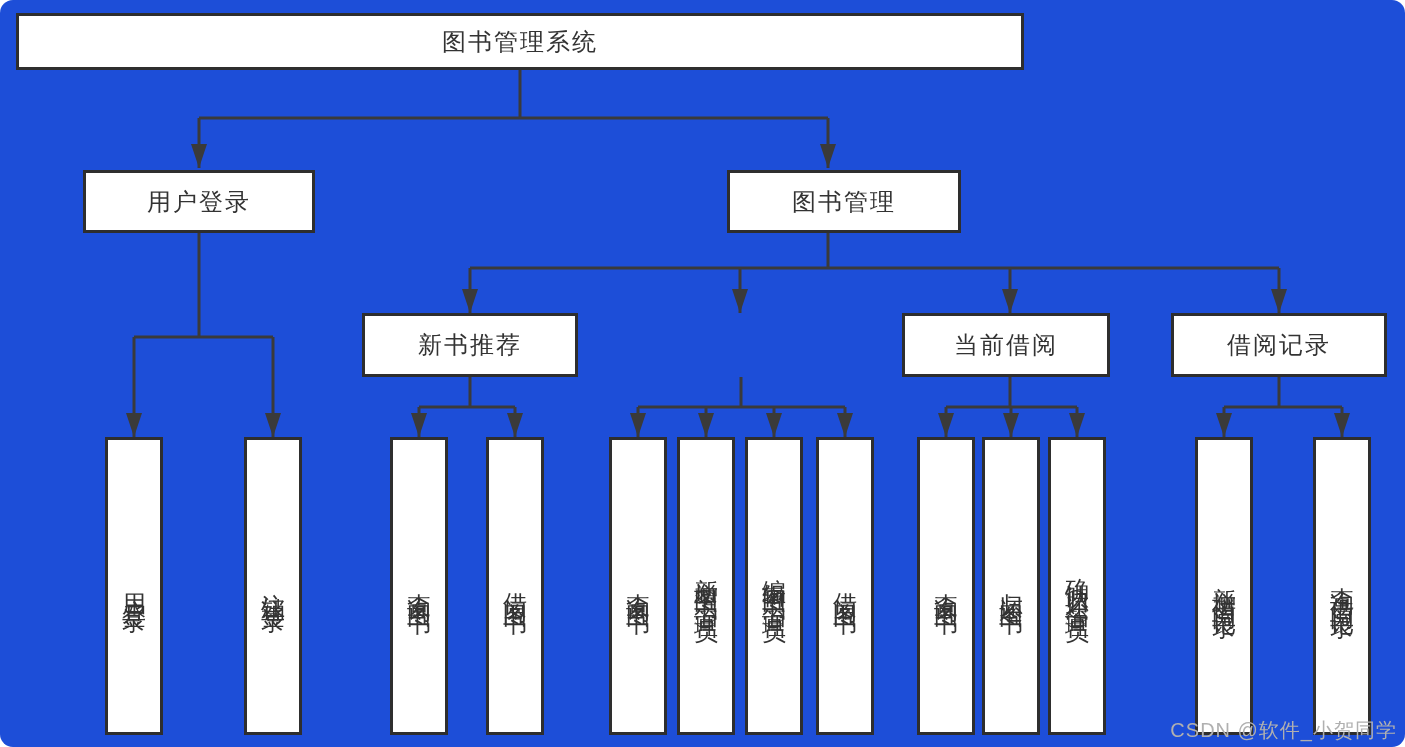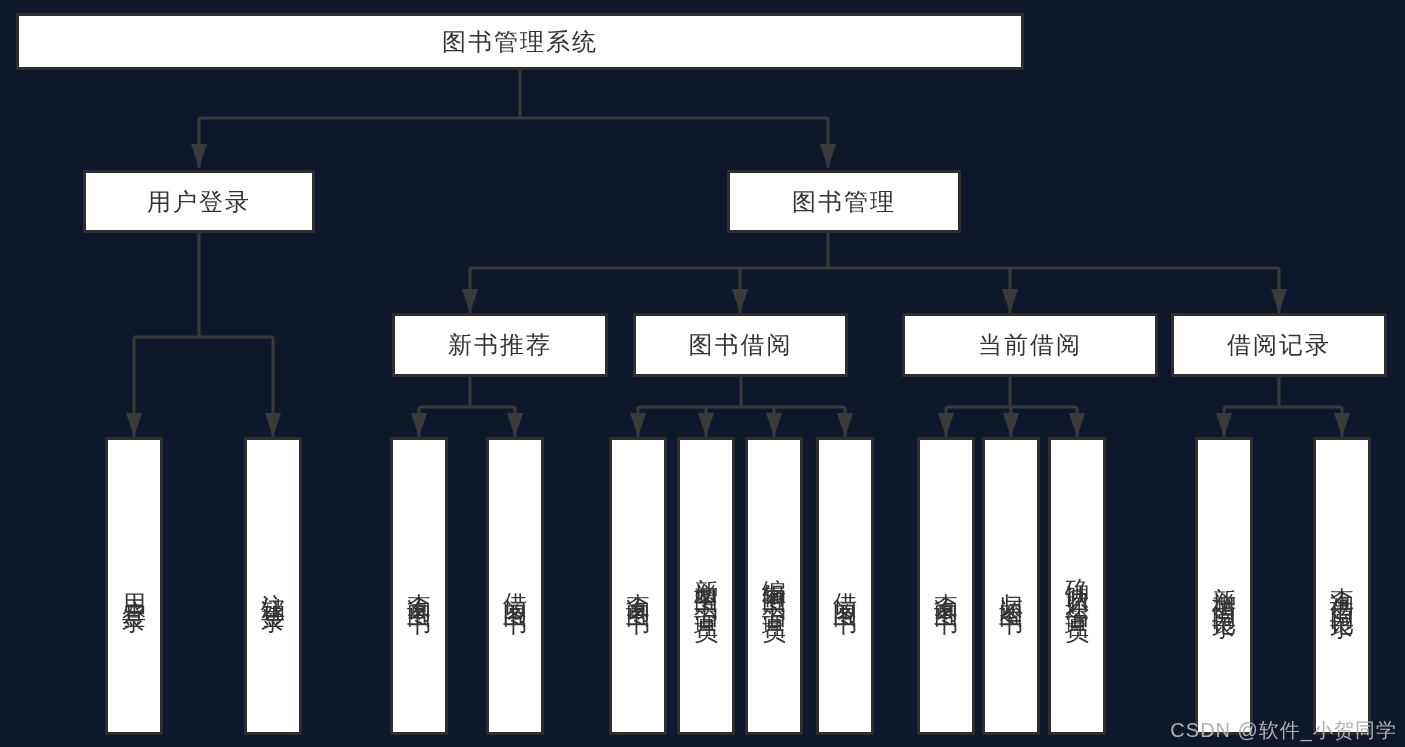--- a/index.html
+++ b/index.html
@@ -5,22 +5,23 @@
   html, body {
     margin: 0;
     padding: 0;
     background: #ffffff;
     font-family: "Liberation Sans", "DejaVu Sans", sans-serif;
   }
   #stage {
     position: relative;
     width: 1405px;
     height: 747px;
-    background: #0f172a;
+    background: #1d4ed8;
     overflow: hidden;
+    border-radius: 13px;
   }
   #connectors {
     position: absolute;
     left: 0; top: 0;
     width: 1405px;
     height: 747px;
   }
   .node {
     position: absolute;
     box-sizing: border-box;
@@ -40,23 +41,23 @@
     text-orientation: mixed;
     letter-spacing: 6px;
     line-height: 1;
   }
   
   .n-root  { left: 16px;  top: 13px;  width: 1008px; height: 57px; }
   
   .n-l2-a  { left: 83px;  top: 170px; width: 232px; height: 63px; }
   .n-l2-b  { left: 711px; top: 170px; width: 234px; height: 63px; margin-left: 16px; }
   
-  .n-l3-0  { left: 362px;  top: 313px; width: 216px; height: 64px; margin-left: 30px; }
+  .n-l3-0  { left: 362px;  top: 313px; width: 216px; height: 64px; }
   .n-l3-1  { left: 633px;  top: 313px; width: 215px; height: 64px; }
-  .n-l3-2  { left: 902px;  top: 313px; width: 256px; height: 64px; }
+  .n-l3-2  { left: 902px;  top: 313px; width: 208px; height: 64px; }
   .n-l3-3  { left: 1171px; top: 313px; width: 216px; height: 64px; }
   
   .vbox { top: 437px; width: 58px; height: 298px; }
   .n-a0 { left: 105px; }
   .n-a1 { left: 244px; }
   .n-b0 { left: 390px; }
   .n-b1 { left: 486px; }
   .n-c0 { left: 609px; }
   .n-c1 { left: 677px; }
   .n-c2 { left: 745px; }
@@ -139,23 +140,20 @@
   <div class="node hbox n-l2-a">
     <span>用户登录</span>
   </div>
   <div class="node hbox n-l2-b">
     <span>图书管理</span>
   </div>
 
   <div class="node hbox n-l3-0">
     <span>新书推荐</span>
   </div>
-  <div class="node hbox n-l3-1">
-    <span>图书借阅</span>
-  </div>
   <div class="node hbox n-l3-2">
     <span>当前借阅</span>
   </div>
   <div class="node hbox n-l3-3">
     <span>借阅记录</span>
   </div>
 
   <div class="node vbox n-a0">
     <span>用户登录</span>
   </div>

